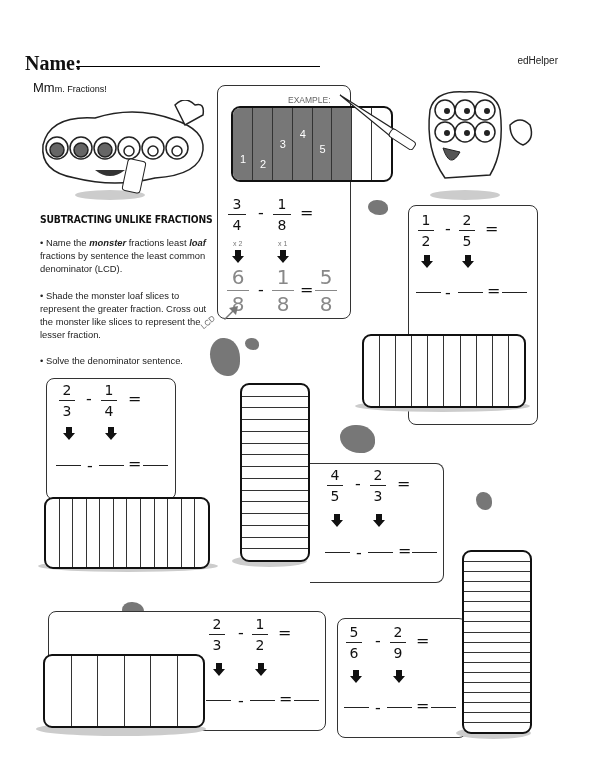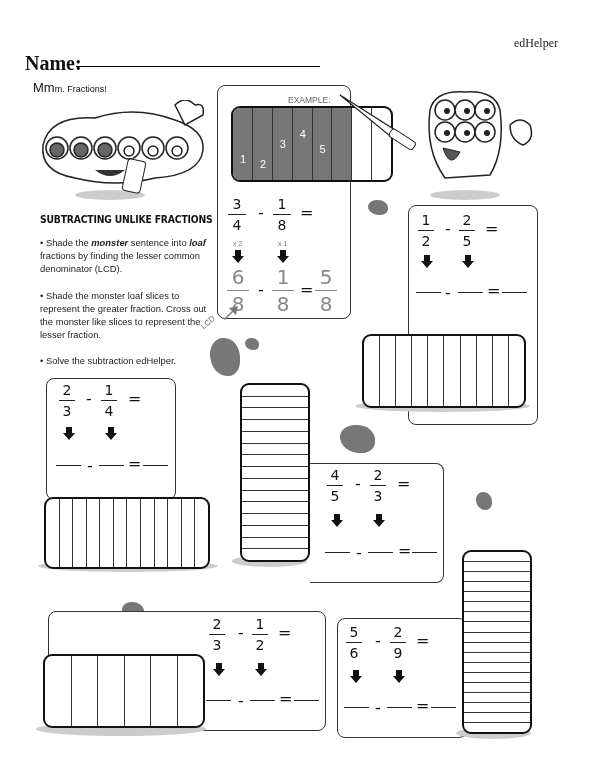--- a/index.html
+++ b/index.html
@@ -1,18 +1,18 @@
 <!DOCTYPE html>
 <html><head>
 <meta charset="utf-8">
 <style>
   html,body{margin:0;padding:0;background:#fff;}
   body{width:600px;height:776px;position:relative;overflow:hidden;font-family:"Liberation Sans",sans-serif;color:#111;}
   .abs{position:absolute;}
-  .brand{right:42px;top:36px;font-family:Liberation Serif, serif;font-size:12px;color:#222;}
+  .brand{right:42px;top:55px;font-family:Liberation Sans, sans-serif;font-size:10px;color:#222;}
   .name-label{left:25px;top:52px;font-family:"Liberation Serif",serif;font-weight:bold;font-size:20px;}
   .name-line{left:76px;top:66px;width:244px;height:0;border-top:1.5px solid #000;}
   .speech{left:33px;top:80px;font-size:9px;text-align:right;}
   .speech .big{font-size:13px;}
   .title{left:40px;top:213px;font-family:"DejaVu Sans",sans-serif;font-weight:bold;font-size:10.5px;letter-spacing:-0.2px;transform:scaleX(0.88);transform-origin:left;}
   .instr{left:40px;width:170px;font-size:9.4px;line-height:13px;color:#222;}
   .box{border:1.5px solid #333;border-radius:8px;background:#fff;}
   .frac{position:absolute;text-align:center;font-family:"DejaVu Sans",sans-serif;}
   .frac .n,.frac .d{display:block;font-size:14px;line-height:16px;}
   .frac .bar{display:block;height:0;border-top:1.2px solid #222;margin:2px 0;}
@@ -61,23 +61,23 @@
       <circle cx="142" cy="48" r="11" fill="#fff"></circle>
         <circle cx="142" cy="51" r="5" fill="#fff"></circle>
     </g>
     <path d="M60,70 Q75,82 90,70 Z" fill="#333"></path>
     <rect x="90" y="60" width="18" height="32" rx="3" fill="#fff" stroke="#222" transform="rotate(12 99 76)"></rect>
     <path d="M140,5 Q150,-5 160,5 Q170,2 168,15 L150,25 Z" fill="#fff" stroke="#222" stroke-width="1.5"></path>
   </svg>
 </div>
 
 <div class="abs title">SUBTRACTING UNLIKE FRACTIONS</div>
-<div class="abs instr" style="top:236px;"><span>• Shade the </span><b><i>monster</i></b><span> sentence into </span><b><i>loaf</i></b><span> fractions by finding the lesser common denominator (LCD).</span></div>
+<div class="abs instr" style="top:236px;"><span>• Name the </span><b><i>monster</i></b><span> fractions least </span><b><i>loaf</i></b><span> fractions by sentence the least common denominator (LCD).</span></div>
 <div class="abs instr" style="top:289px;">• Shade the monster loaf slices to represent the greater fraction. Cross out the monster like slices to represent the lesser fraction.</div>
-<div class="abs instr" style="top:354px;">• Solve the subtraction edHelper.</div>
+<div class="abs instr" style="top:354px;">• Solve the denominator sentence.</div>
 
 <div class="abs box" style="left:217px;top:85px;width:132px;height:232px;"></div>
 <div class="abs example-label">EXAMPLE:</div>
 <div class="loaf h" style="left:231px;top:106px;width:158px;height:72px;">
   <div class="slice shade">
       <span class="num" style="left:7px;top:45px;">1</span>
     </div>
   <div class="slice shade">
       <span class="num" style="left:7px;top:50px;">2</span>
     </div>

